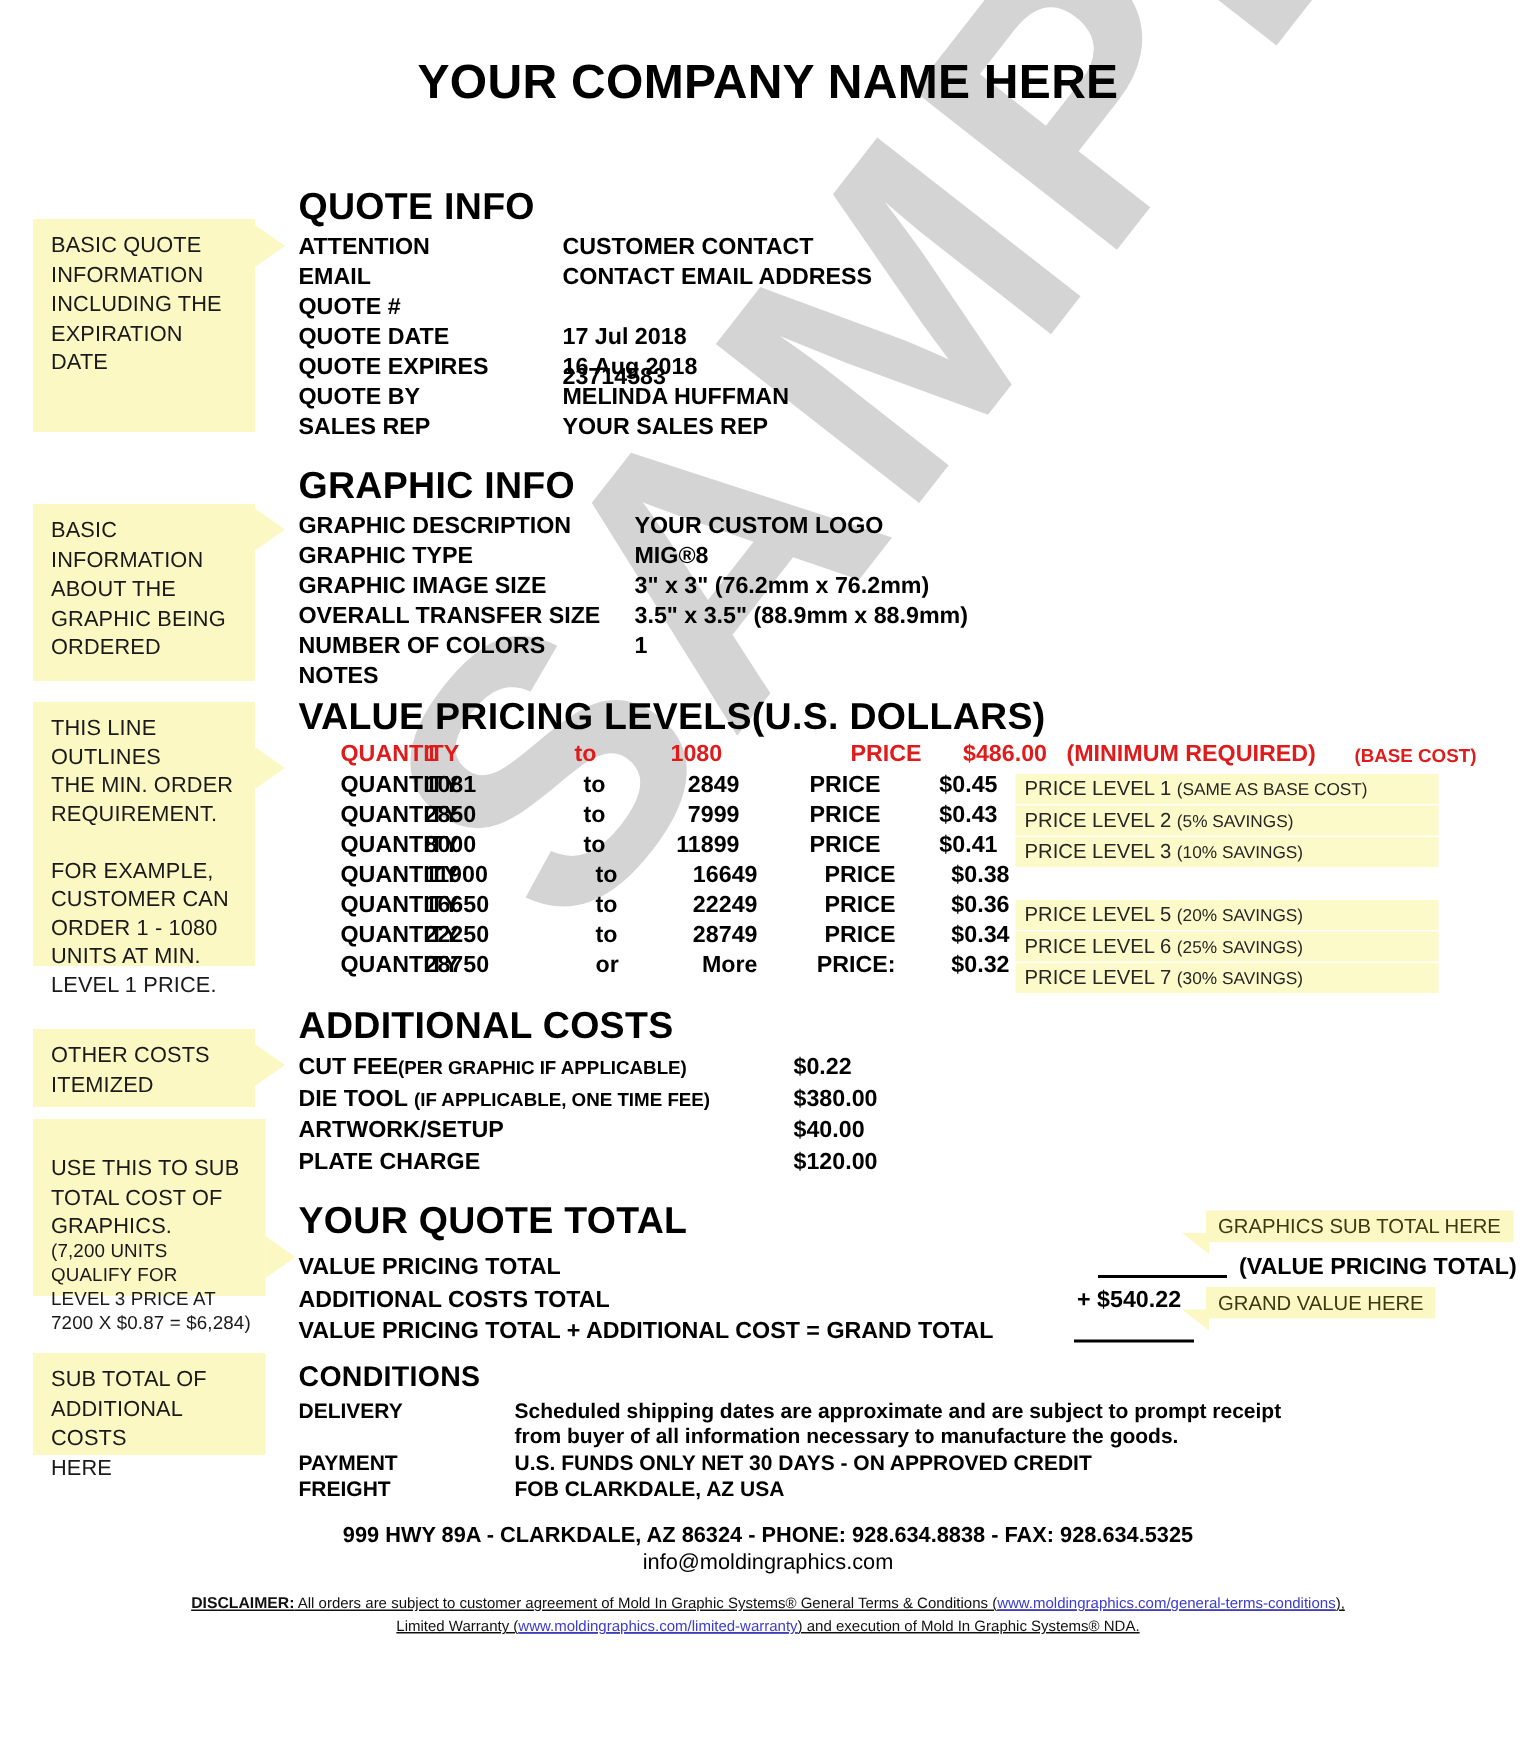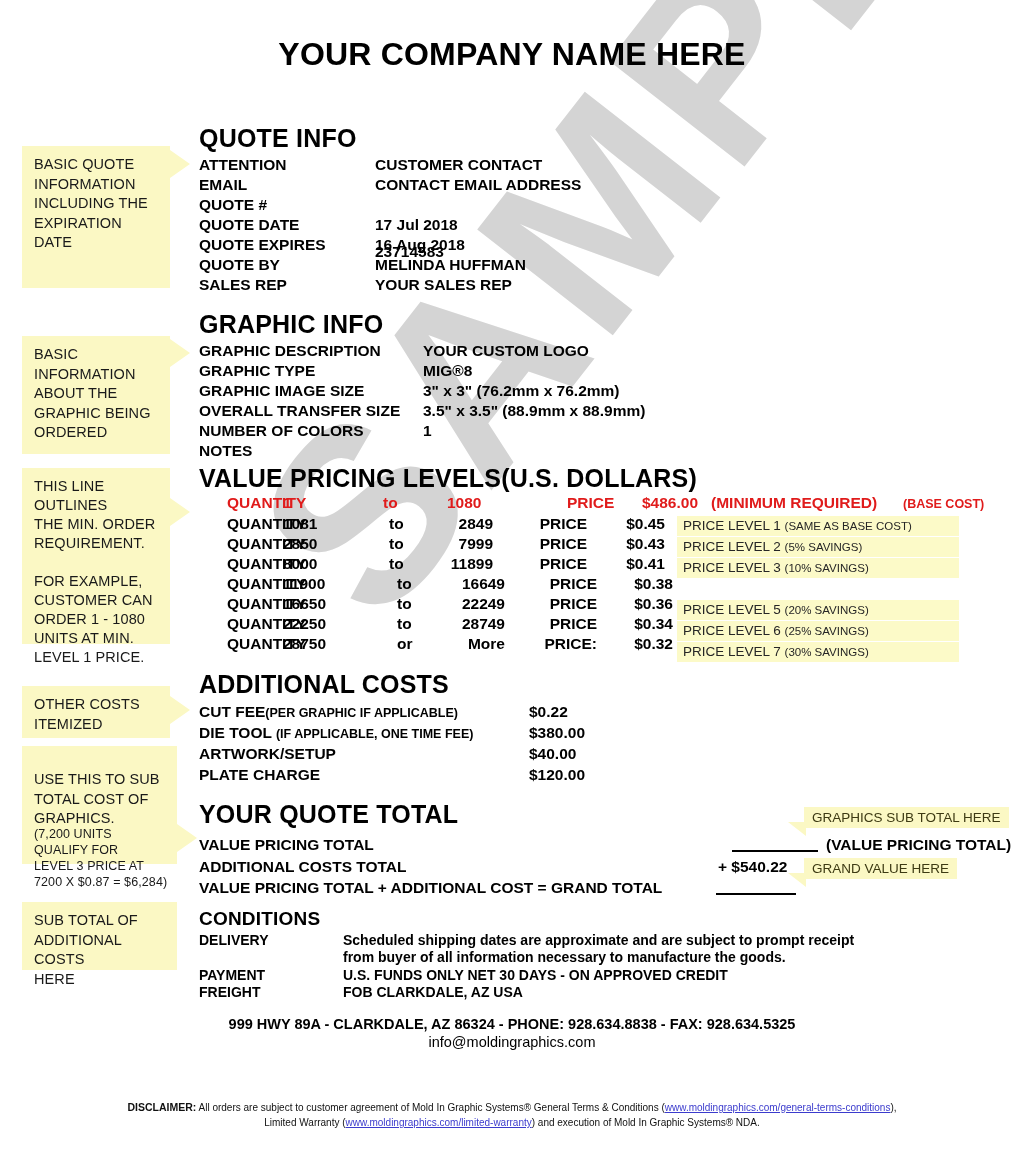--- a/index.html
+++ b/index.html
@@ -349,21 +349,21 @@
     <span class="v">U.S. FUNDS ONLY     NET 30 DAYS - ON APPROVED CREDIT</span>
   </div>
   <div class="cond" style="left:199px; top:984px;">
     <span class="k">FREIGHT</span>
     <span class="v">FOB CLARKDALE, AZ USA</span>
   </div>
 
   <div class="foot-line" style="top:1016px;">999 HWY 89A - CLARKDALE, AZ 86324 - PHONE: 928.634.8838 - FAX: 928.634.5325</div>
   <div class="foot-line" style="top:1034px; font-weight:normal;">info@moldingraphics.com</div>
 
-  <div class="disclaimer" style="top:1100px;">
+  <div class="disclaimer" style="top:1062px;text-decoration:underline;">
     <div><b>DISCLAIMER:</b><span>  All orders are subject to customer agreement of Mold In Graphic Systems® General Terms &amp; Conditions (</span><span class="lnk">www.moldingraphics.com/general-terms-conditions</span><span>),</span></div>
     <div><span>Limited Warranty (</span><span class="lnk">www.moldingraphics.com/limited-warranty</span><span>) and execution of Mold In Graphic Systems® NDA.</span></div>
   </div>
 
   <div class="callout" style="left:22px; top:146px; width:148px; height:142px;">
     <span style="white-space:pre-line;">BASIC QUOTE
 INFORMATION
 INCLUDING THE
 EXPIRATION
 DATE</span>

